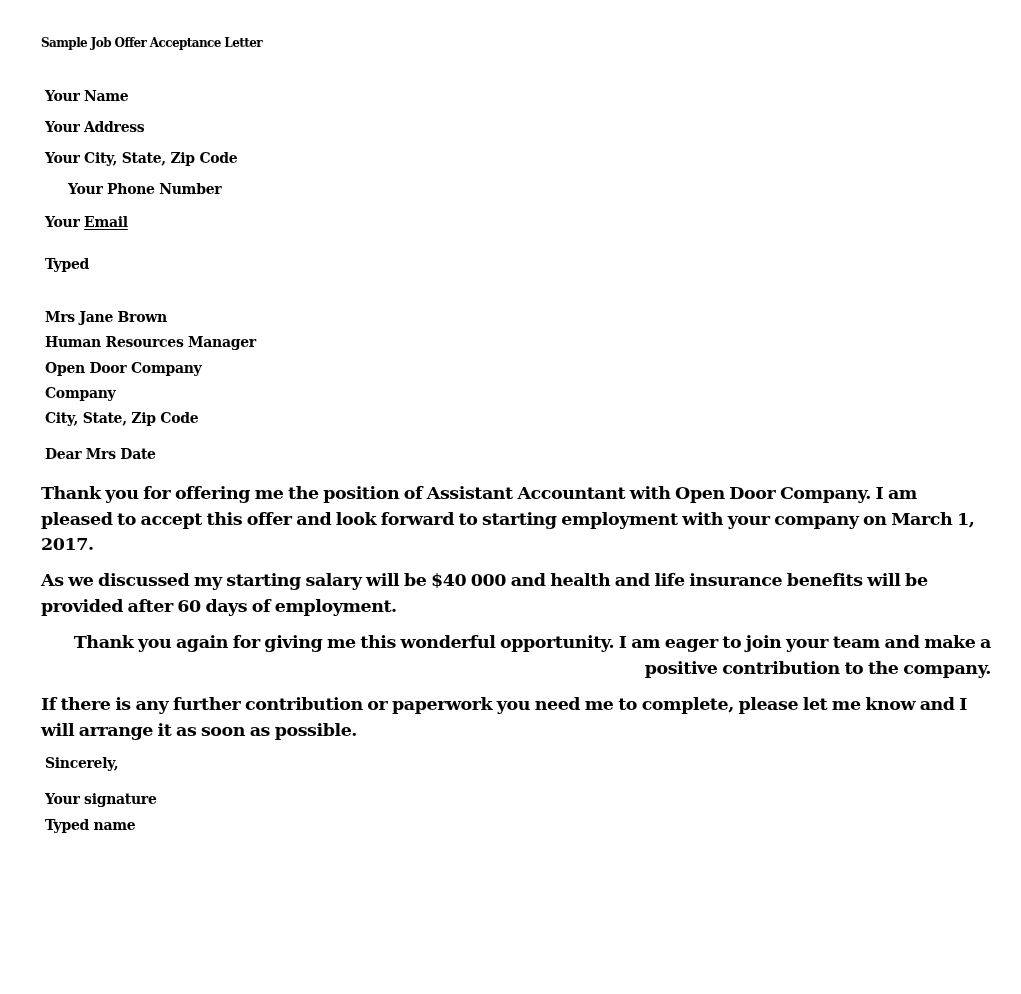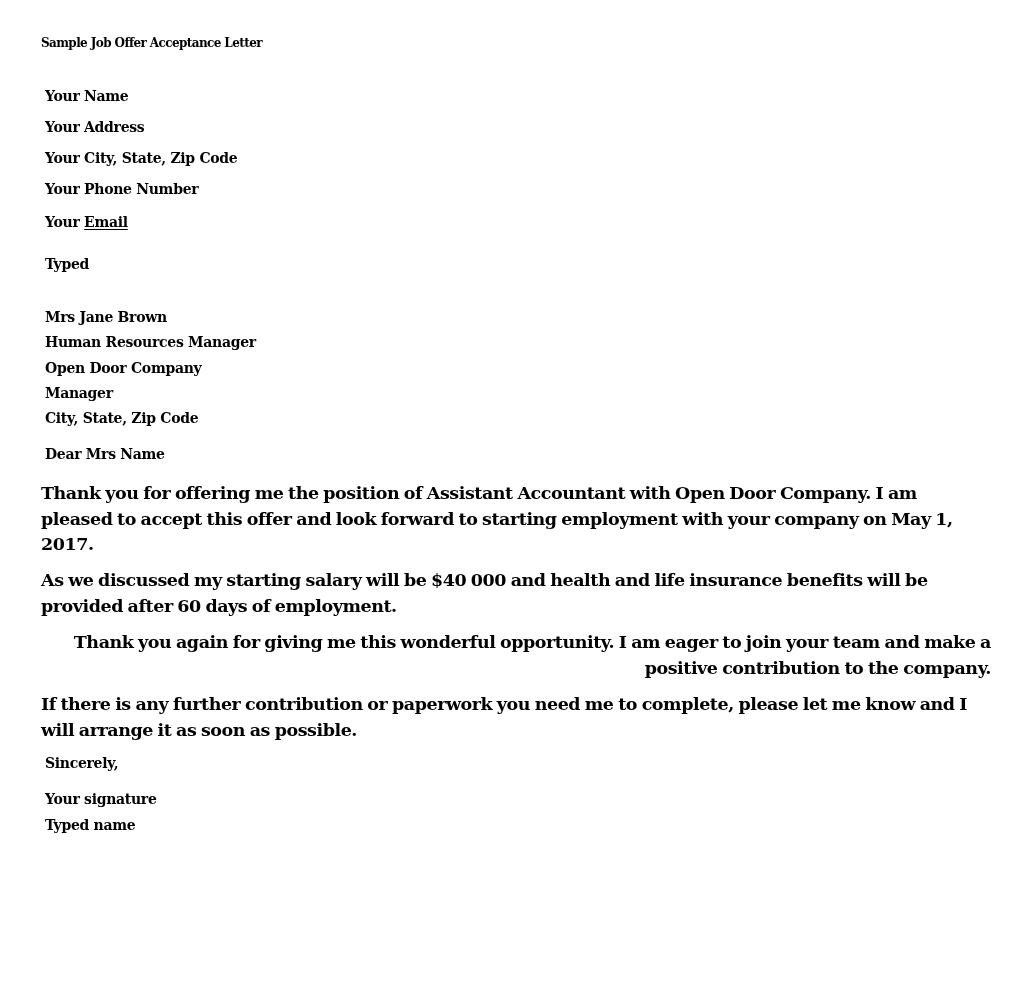--- a/index.html
+++ b/index.html
@@ -54,36 +54,36 @@
   </style>
 </head>
 <body>
 
 <div class="page">
   <div class="title">Sample Job Offer Acceptance Letter</div>
 
   <div class="line" style="top:88px;">Your Name</div>
   <div class="line" style="top:119px;">Your Address</div>
   <div class="line" style="top:150px;">Your City, State, Zip Code</div>
-  <div class="line" style="top:181px;">Your Phone Number</div>
+  <div class="line" style="top:181px;margin-left:23px;">Your Phone Number</div>
   <div class="line" style="top:214px;">
     <span>Your </span><span class="email-underline">Email</span>
   </div>
 
   <div class="line" style="top:256px;">Typed</div>
 
   <div class="line" style="top:309px;">Mrs Jane Brown</div>
   <div class="line" style="top:334px;">Human Resources Manager</div>
   <div class="line" style="top:360px;">Open Door Company</div>
-  <div class="line" style="top:385px;">Manager</div>
+  <div class="line" style="top:385px;">Company</div>
   <div class="line" style="top:410px;">City, State, Zip Code</div>
 
-  <div class="line" style="top:446px;">Dear Mrs Name</div>
+  <div class="line" style="top:446px;">Dear Mrs Date</div>
 
-  <div class="para" style="top:481px;">Thank you for offering me the position of Assistant Accountant with Open Door Company. I am pleased to accept this offer and look forward to starting employment with your company on May 1, 2017.</div>
+  <div class="para" style="top:481px;">Thank you for offering me the position of Assistant Accountant with Open Door Company. I am pleased to accept this offer and look forward to starting employment with your company on March 1, 2017.</div>
   <div class="para" style="top:568px;">As we discussed my starting salary will be $40 000 and health and life insurance benefits will be provided after 60 days of employment.</div>
   <div class="para" style="top:630px;text-align:right;">Thank you again for giving me this wonderful opportunity. I am eager to join your team and make a positive contribution to the company.</div>
   <div class="para" style="top:692px;">If there is any further contribution or paperwork you need me to complete, please let me know and I will arrange it as soon as possible.</div>
 
   <div class="line" style="top:755px;">Sincerely,</div>
   <div class="line" style="top:791px;">Your signature</div>
   <div class="line" style="top:817px;">Typed name</div>
 </div>
 
 </body></html>

